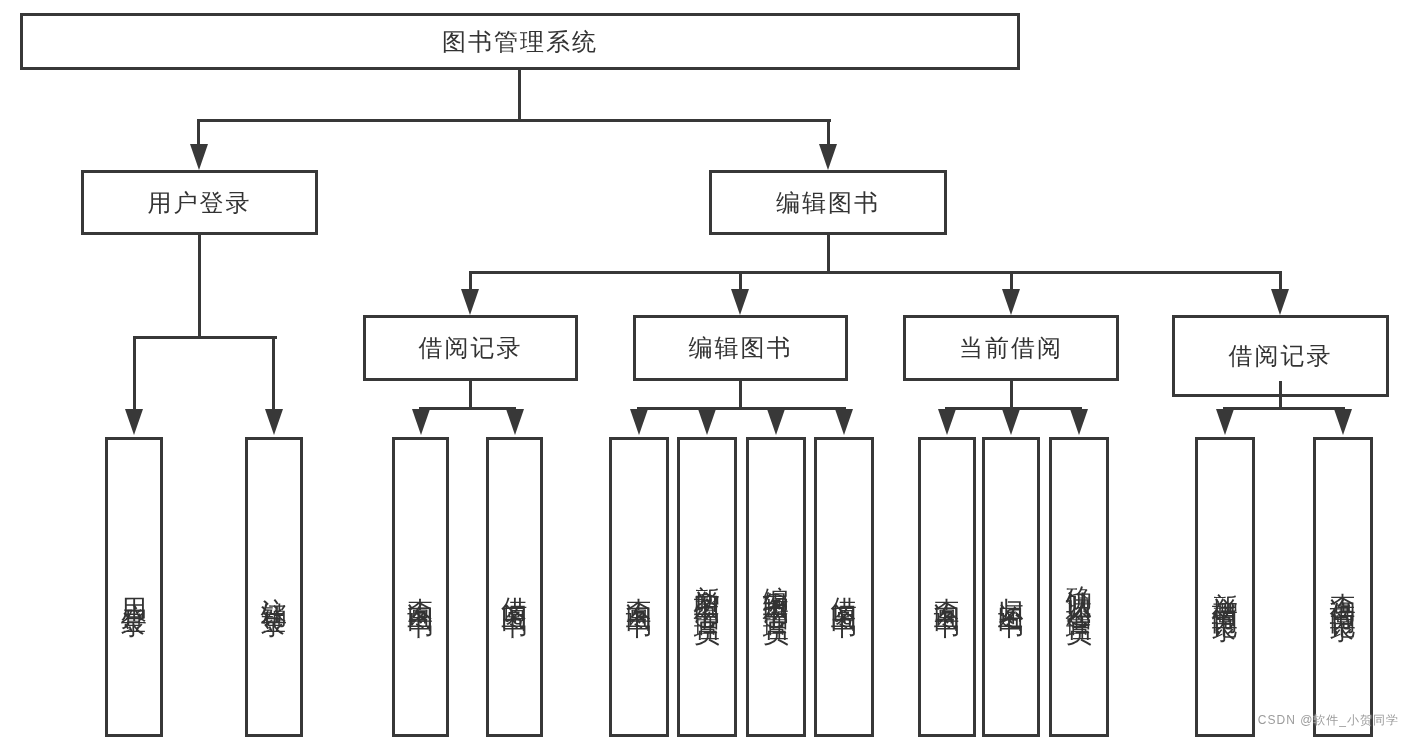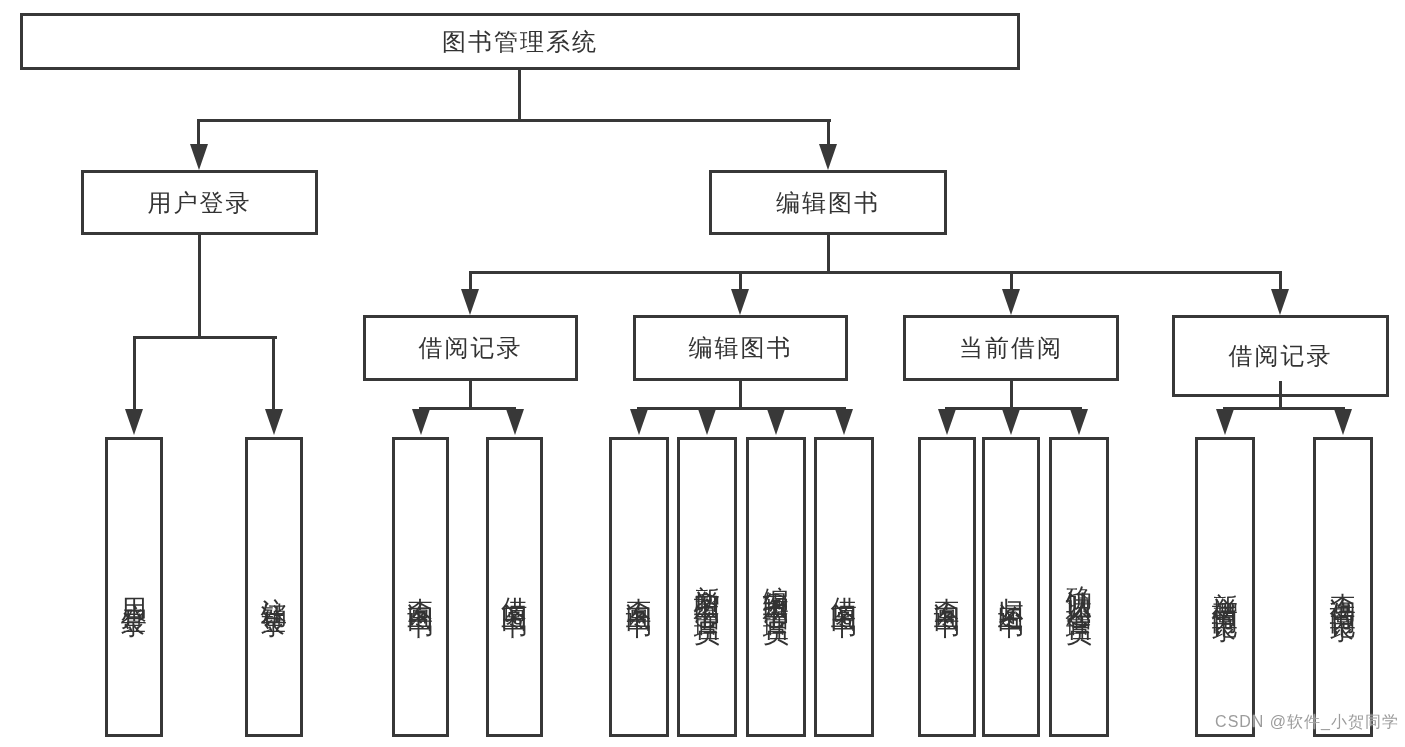--- a/index.html
+++ b/index.html
@@ -17,21 +17,21 @@
     font-size:26px;letter-spacing:5px;line-height:1.1;white-space:nowrap;
   }
   .vline{position:absolute;width:3px;background:#383838;}
   .hline{position:absolute;height:3px;background:#383838;}
   .arr{
     position:absolute;width:0;height:0;
     border-left:9px solid transparent;border-right:9px solid transparent;
     border-top:26px solid #383838;
   }
   .watermark{
-    position:absolute;right:6px;top:712px;font-size:16px;color:#9c9c9c;
+    position:absolute;right:6px;top:712px;font-size:12px;color:#9c9c9c;
     letter-spacing:1px;text-shadow:0 0 2px #ffffff;white-space:nowrap;
   }
 </style>
 </head>
 <body>
 
 <div class="canvas">
 
   <div class="box" style="left:20px;top:13px;width:1000px;height:57px">
     <span class="hl">图书管理系统</span>

